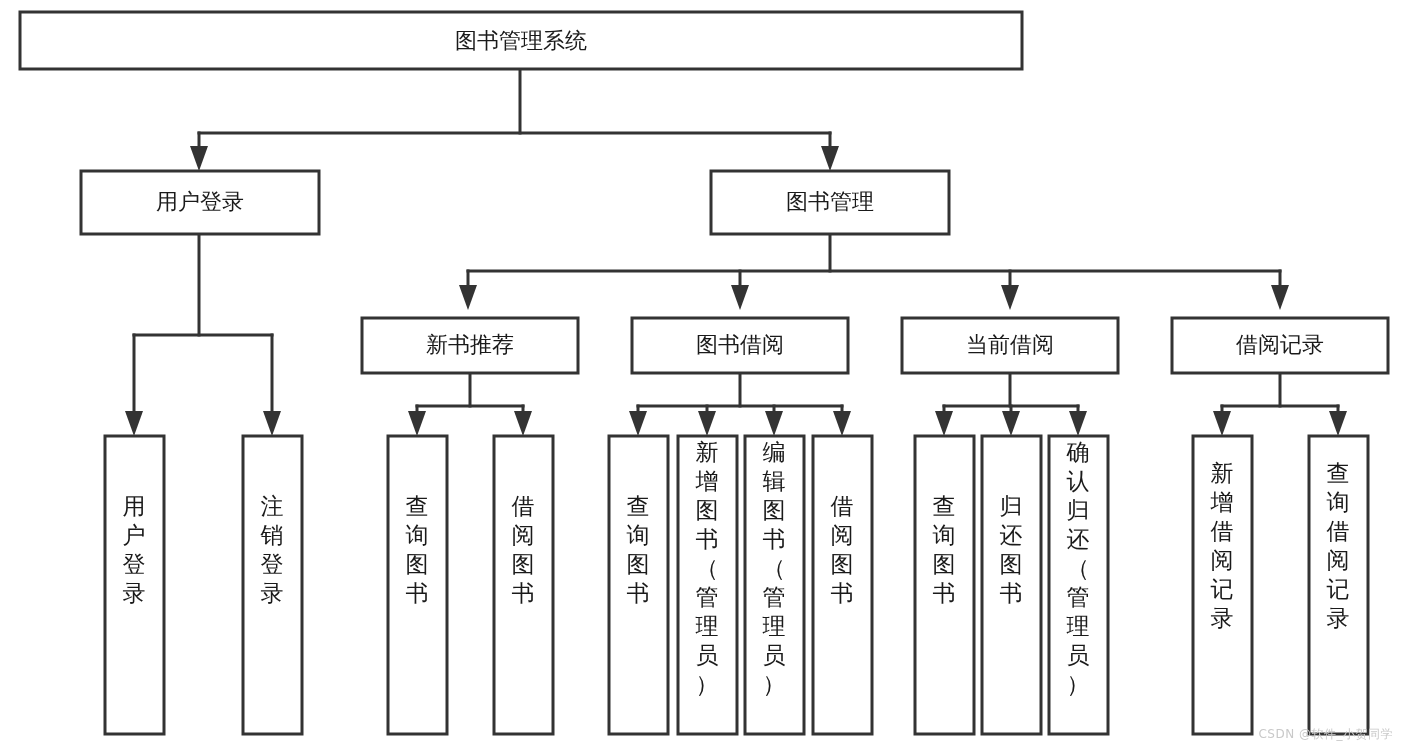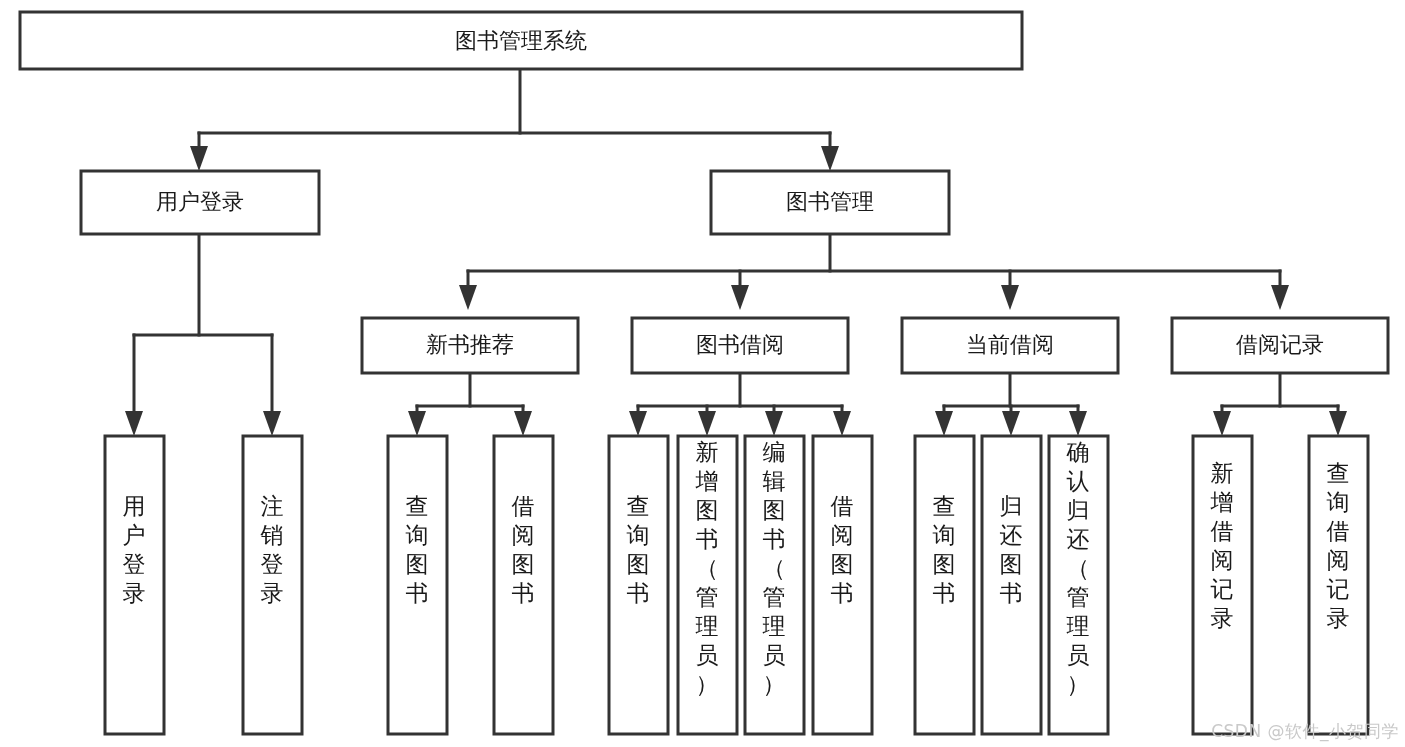--- a/index.html
+++ b/index.html
@@ -23,23 +23,23 @@
     font-family:"DejaVu Sans","Liberation Sans",sans-serif;
     font-size:23px;
     text-anchor:middle;
   }
   .edge{
     stroke:#333333;stroke-width:3;fill:none;stroke-linecap:square;
   }
   .arrow-head{fill:#333333;stroke:none;}
   .watermark{
     position:absolute;
-    right:6px;bottom:4px;
-    font-family:"DejaVu Sans","Liberation Sans",sans-serif;
-    font-size:17px;
+    right:12px;bottom:4px;
+    font-family:"DejaVu Sans","Liberation Sans",sans-serif;
+    font-size:12px;
     color:#c9c9c9;
     letter-spacing:0.5px;
     white-space:nowrap;
     user-select:none;
   }
 </style>
 </head>
 <body>
 
 <svg id="canvas" viewBox="0 0 1405 747">

